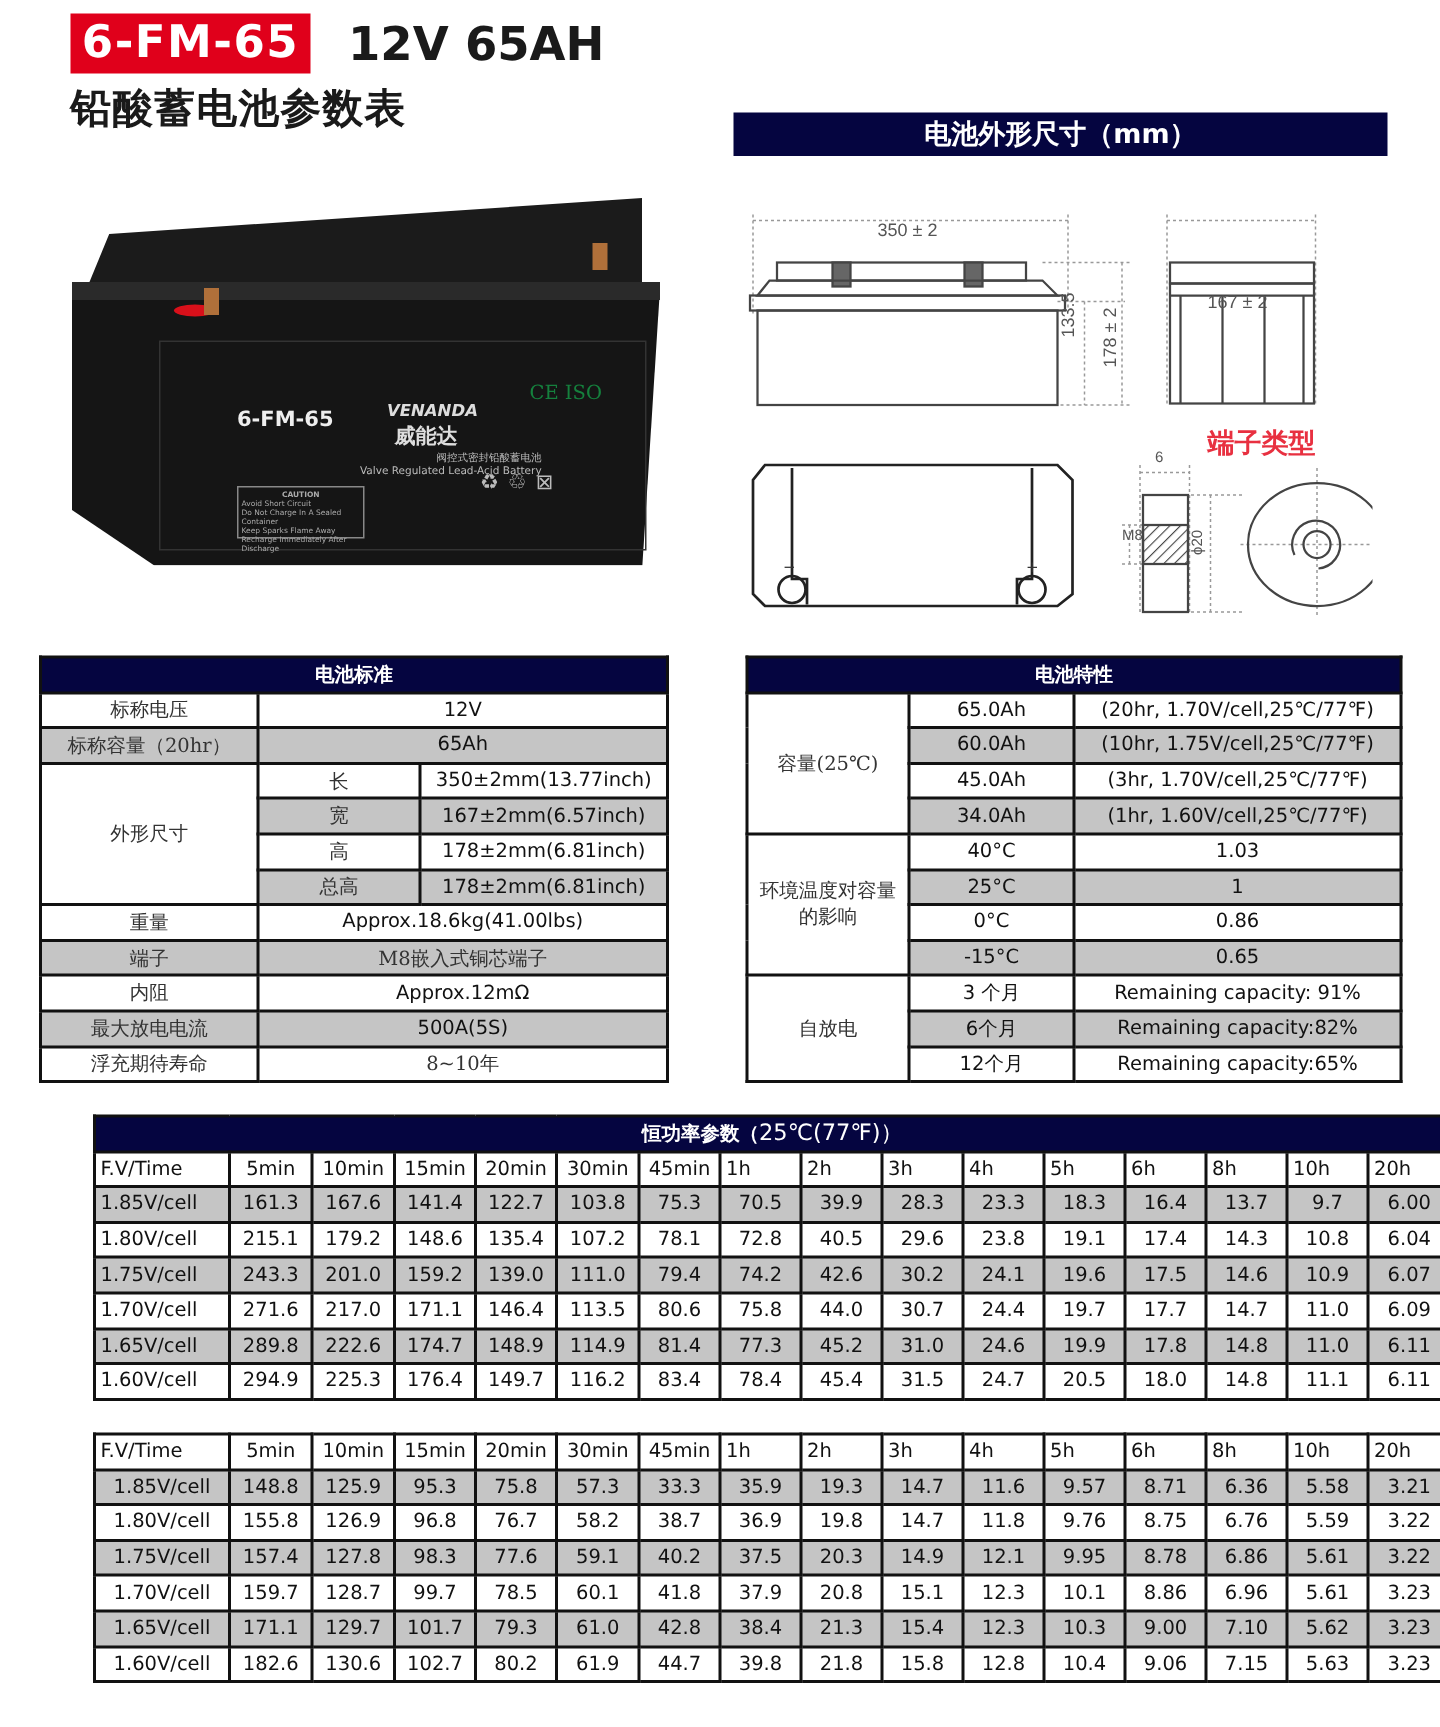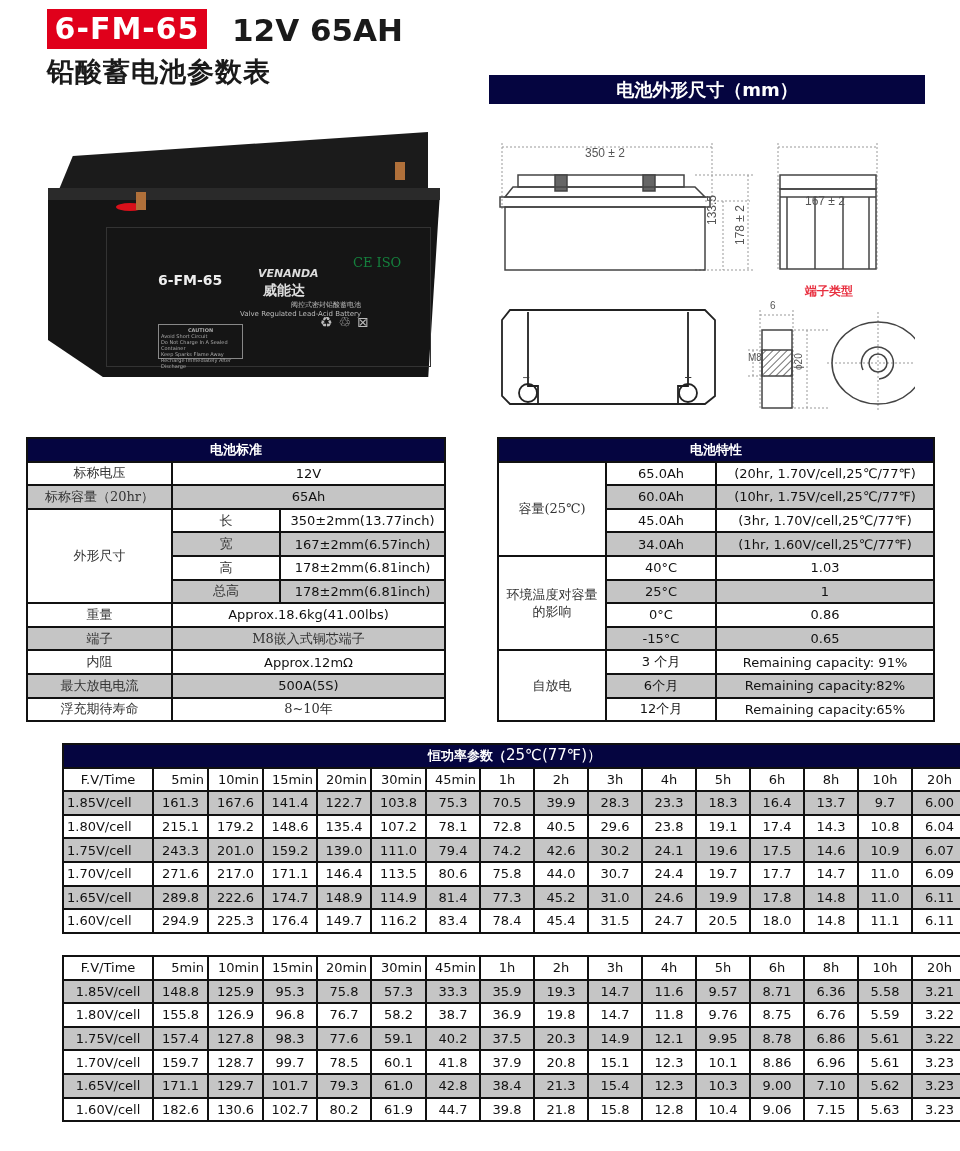--- a/index.html
+++ b/index.html
@@ -31,38 +31,38 @@
   .bat-brand { position: absolute; left: 210px; top: 135px; color: #ddd; font-style: italic; font-size: 11px; font-weight: bold; }
   .bat-brand-cn { position: absolute; left: 215px; top: 150px; color: #ddd; font-size: 14px; font-weight: bold; }
   .bat-sub { position: absolute; left: 192px; top: 168px; color: #bbb; font-size: 7px; text-align: right; }
   .bat-cert { position: absolute; left: 305px; top: 123px; color: #15803d; font-size: 13px; font-family: "DejaVu Serif", serif; }
   .bat-caution { position: absolute; left: 110px; top: 192px; width: 85px; height: 35px; border: 1px solid #888; color: #aaa; font-size: 5px; padding: 2px; }
   .bat-recycle { position: absolute; left: 272px; top: 182px; color: #bbb; font-size: 14px; letter-spacing: 6px; }
 
   
   .drawing { position: absolute; }
   .dim-label { position: absolute; font-size: 12px; color: #555; font-family: "Liberation Sans", sans-serif; }
-  .terminal-type-label { position: absolute; left: 805px; top: 283px; color: #e83040; font-size: 12px; font-weight: bold; }
+  .terminal-type-label { position: absolute; left: 805px; top: 283px; color: #e83040; font-size: 18px; font-weight: bold; }
 
   
   table { border-collapse: collapse; position: absolute; table-layout: fixed; }
   td, th { border: 2px solid #111; text-align: center; font-weight: normal; white-space: nowrap; }
   .spec td { font-size: 13px; height: 23.6px; padding: 0 2px; }
   .cn { font-family: "DejaVu Serif", "Liberation Serif", serif; font-size: 12px; color: #333; }
   .gray td.g, td.g { background: #c5c5c5; }
   .tbl-title { font-size: 18px; height: 29px; }
 
   .std-table { left: 26px; top: 437px; width: 418px; }
   .char-table { left: 497px; top: 437px; width: 436px; border-radius: 31px; }
 
   .discharge { left: 26px; width: 752px; margin-left: 36px; }
   .discharge td { font-size: 13px; height: 23.6px; padding: 0 3px; }
   .discharge .lbl { text-align: left; }
-  .discharge .hdr td { text-align: center; }
-  .discharge .hdr td.l { text-align: right; }
+  .discharge .hdr td { text-align: left; }
+  .discharge .hdr td.l { text-align: center; }
   .cp-table { top: 743px; }
   .cc-table { top: 955px; }
   .title-suffix { font-size: 15px; font-weight: normal; }
 </style>
 </head>
 <body>
 
 <div class="model-badge">6-FM-65</div>
 <div class="model-spec">12V 65AH</div>
 <div class="doc-title">铅酸蓄电池参数表</div>

